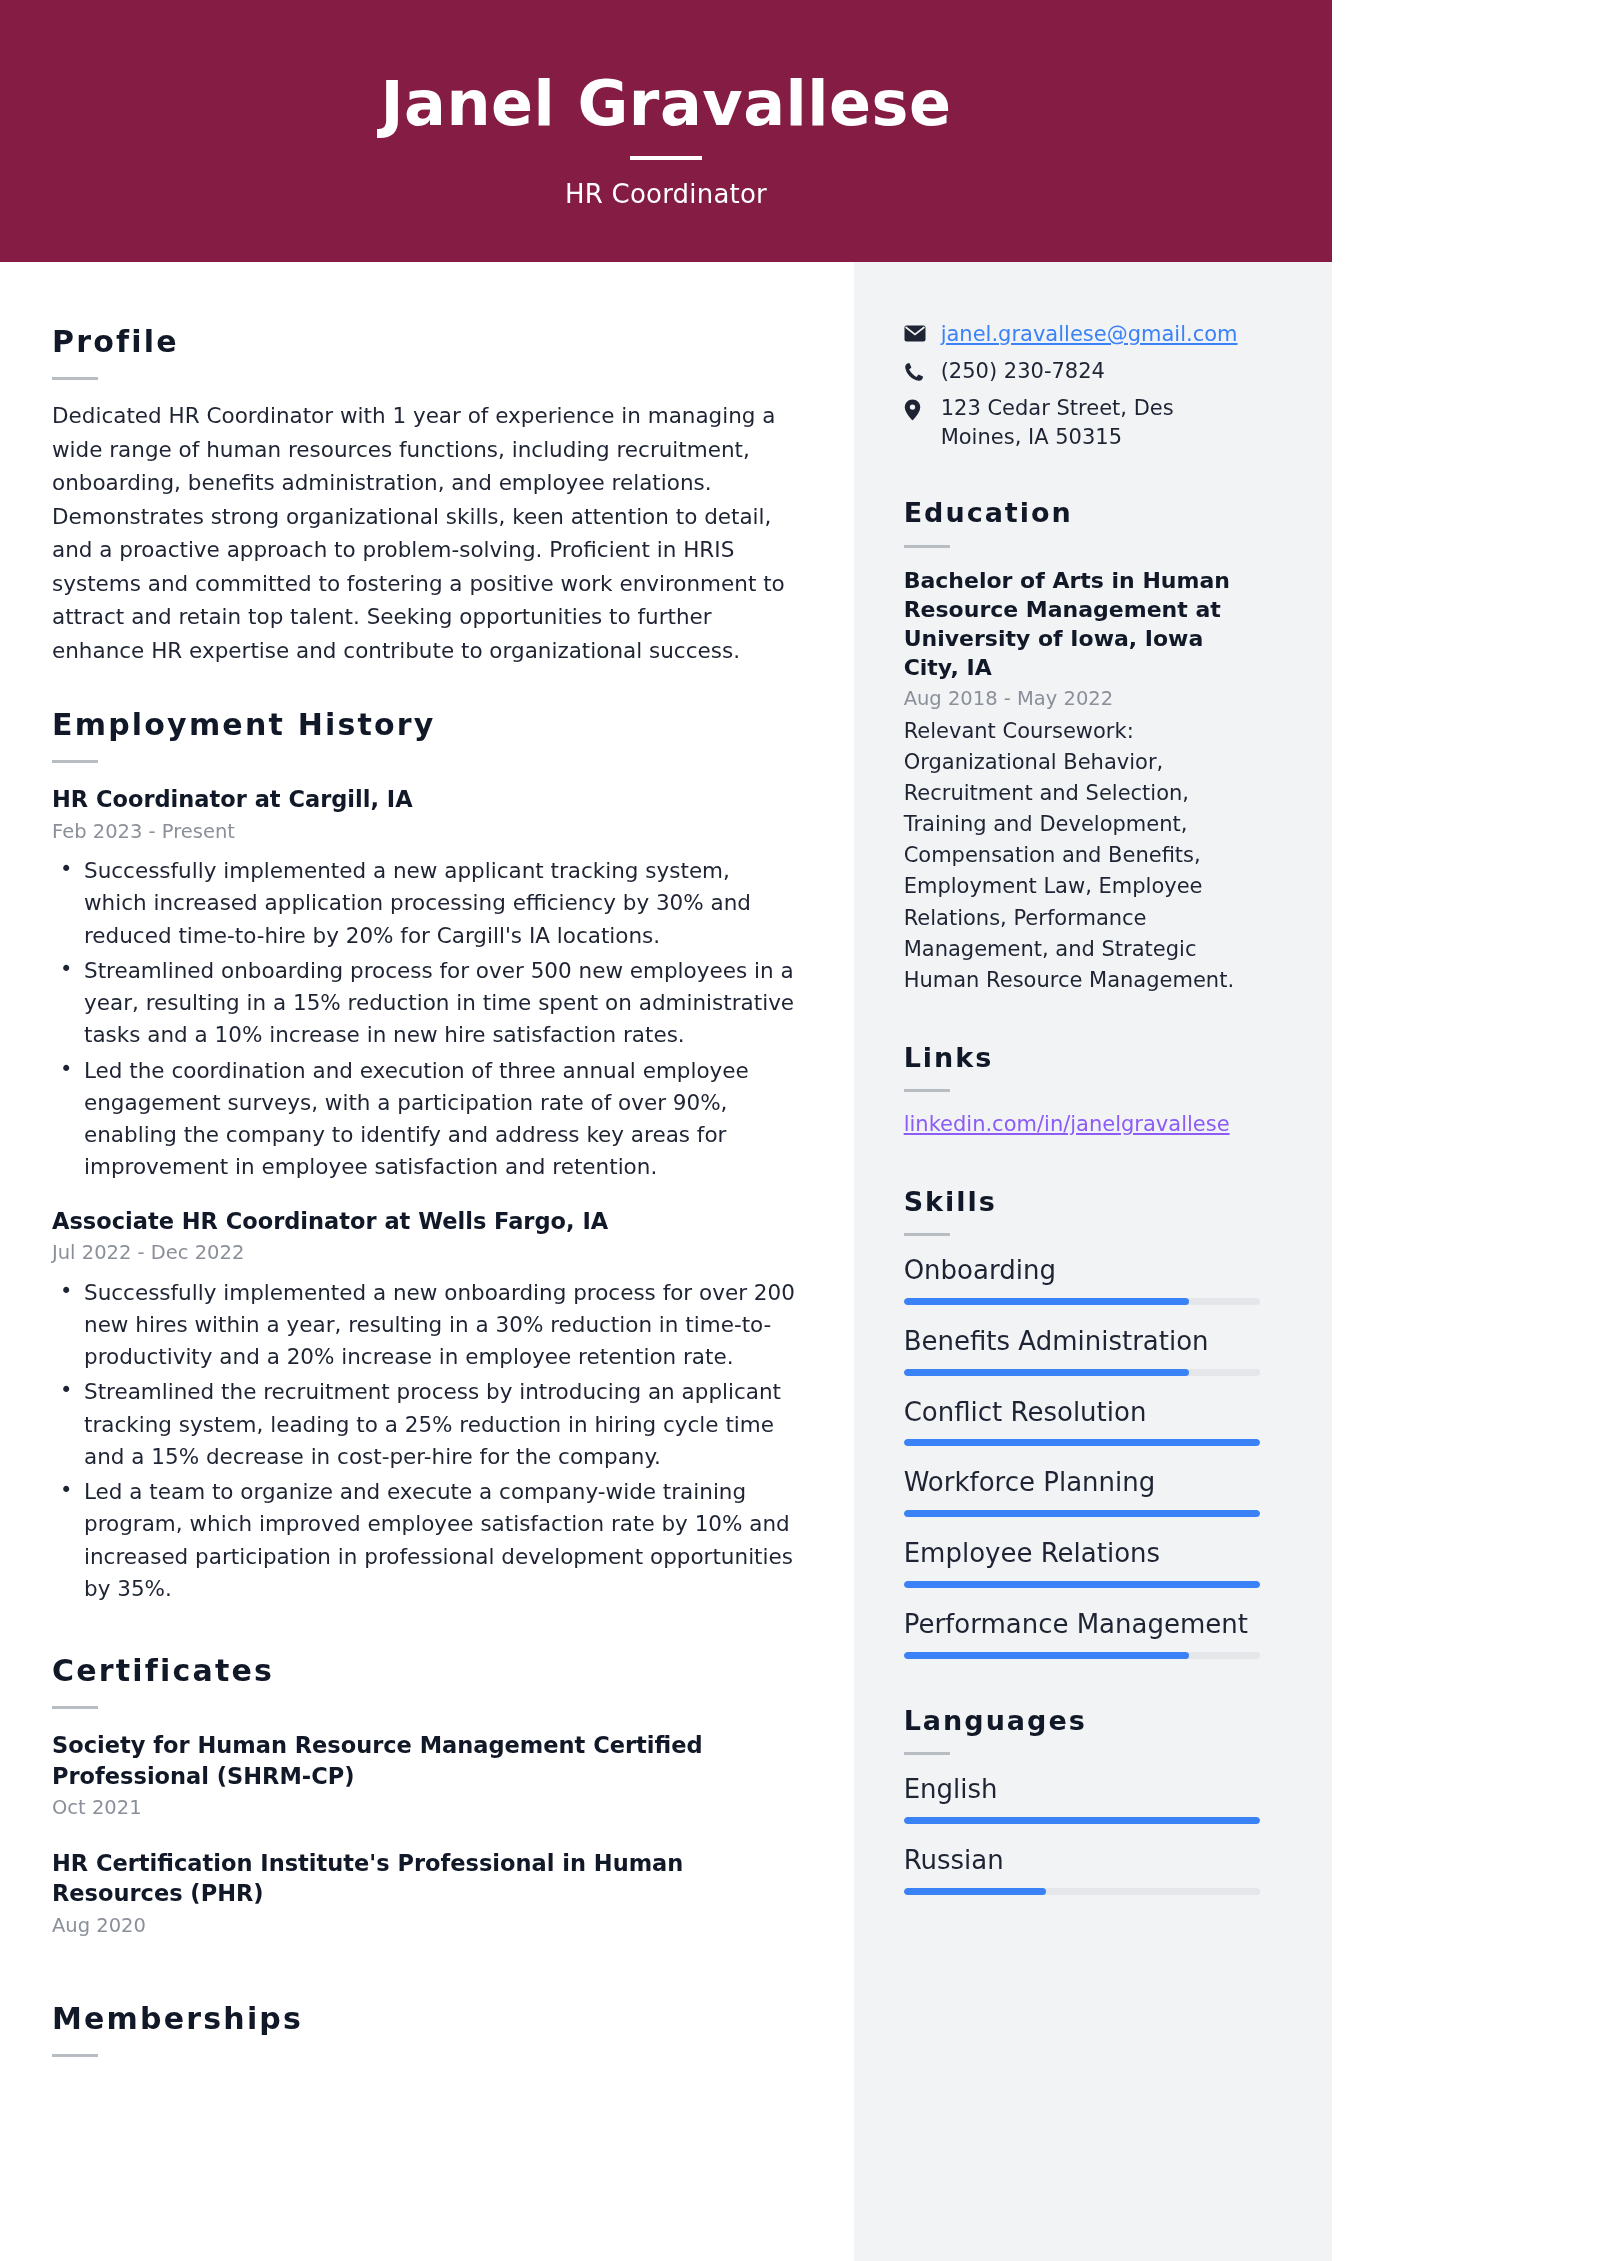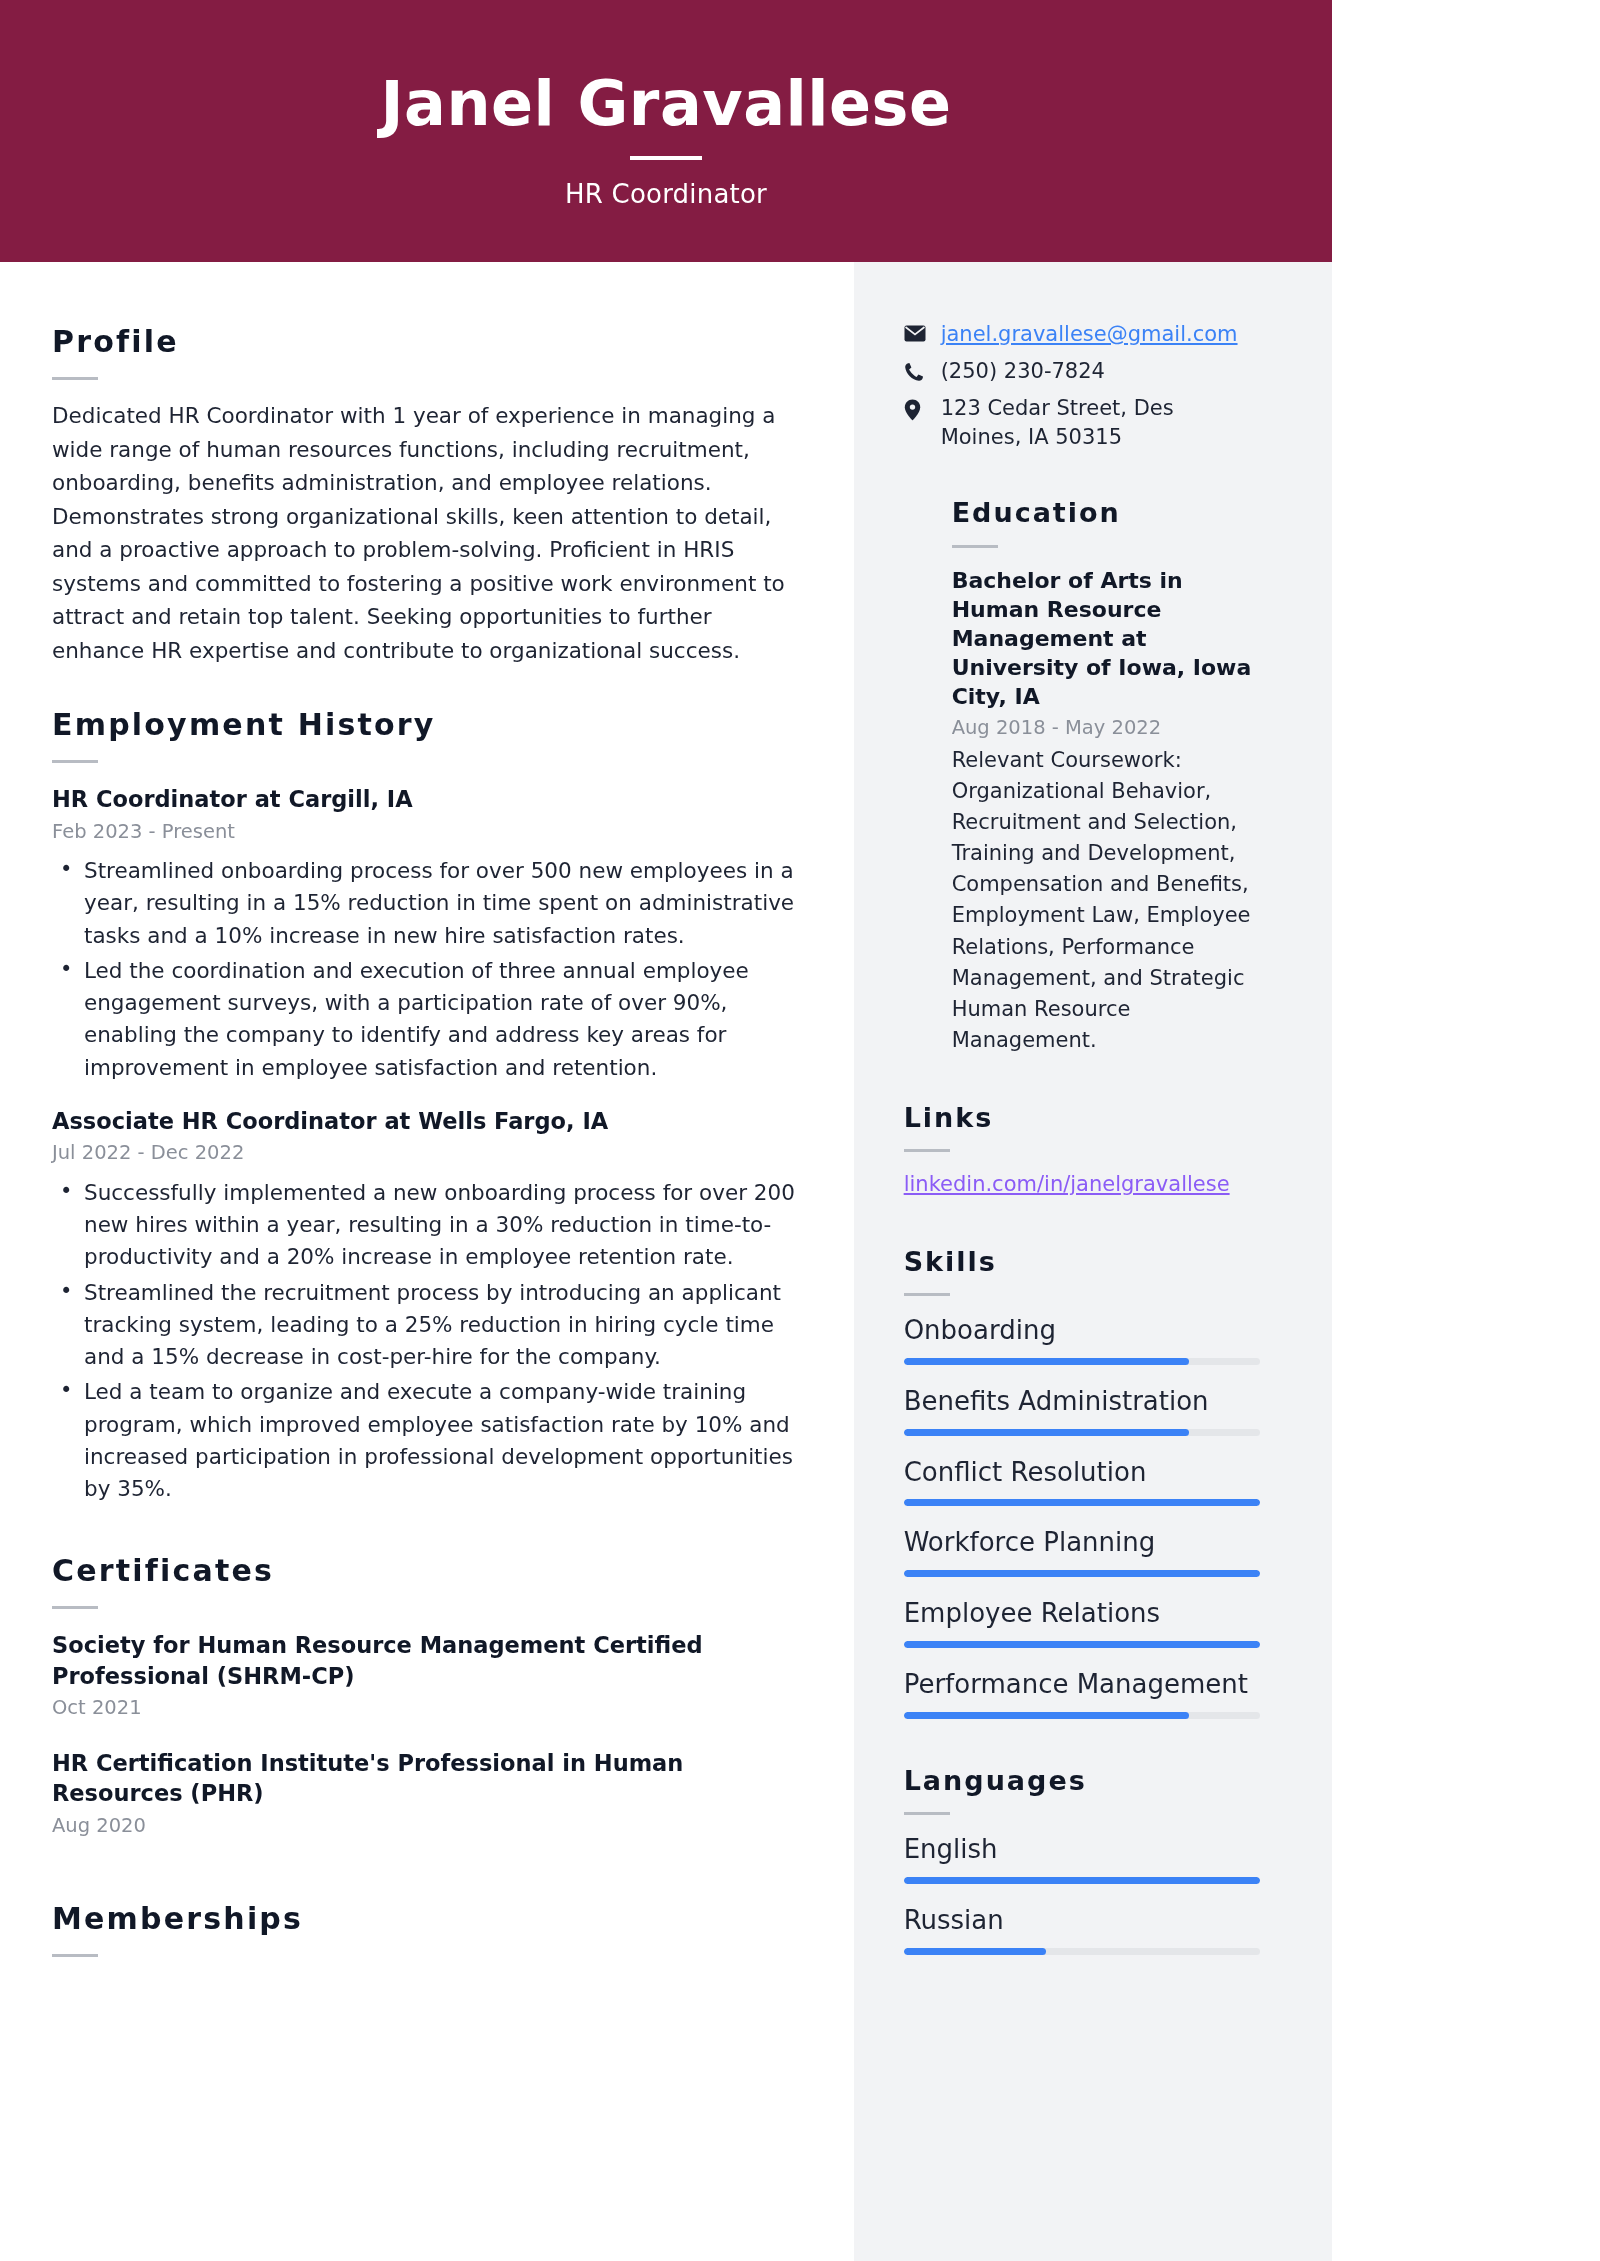--- a/index.html
+++ b/index.html
@@ -219,20 +219,21 @@
       </div>
 
       <div class="section employment">
         <div class="sec-heading">Employment History</div>
         <div class="sec-rule"></div>
 
         <div class="entry">
           <div class="entry-title">HR Coordinator at Cargill, IA</div>
           <div class="entry-date">Feb 2023 - Present</div>
           <ul class="bullets">
+            <li>Successfully implemented a new applicant tracking system, which increased application processing efficiency by 30% and reduced time-to-hire by 20% for Cargill's IA locations.</li>
             <li>Streamlined onboarding process for over 500 new employees in a year, resulting in a 15% reduction in time spent on administrative tasks and a 10% increase in new hire satisfaction rates.</li>
             <li>Led the coordination and execution of three annual employee engagement surveys, with a participation rate of over 90%, enabling the company to identify and address key areas for improvement in employee satisfaction and retention.</li>
           </ul>
         </div>
 
         <div class="entry">
           <div class="entry-title">Associate HR Coordinator at Wells Fargo, IA</div>
           <div class="entry-date">Jul 2022 - Dec 2022</div>
           <ul class="bullets">
             <li>Successfully implemented a new onboarding process for over 200 new hires within a year, resulting in a 30% reduction in time-to-productivity and a 20% increase in employee retention rate.</li>
@@ -292,21 +293,21 @@
             <svg width="17" height="22" viewBox="0 0 17 22">
               <path d="M8.5 0.6 C4.2 0.6 0.8 4 0.8 8.2 C0.8 13.8 8.5 21.4 8.5 21.4 C8.5 21.4 16.2 13.8 16.2 8.2 C16.2 4 12.8 0.6 8.5 0.6 Z" fill="#1e2433"></path>
               <circle cx="8.5" cy="8.1" r="2.7" fill="#f2f3f5"></circle>
             </svg>
           </span>
           <span class="contact-text">123 Cedar Street, Des Moines, IA 50315</span>
         </div>
 
       </div>
 
-      <div class="section" style="margin-bottom:46px;margin-left:48px;">
+      <div class="section" style="margin-bottom:46px;">
         <div class="sec-heading">Education</div>
         <div class="sec-rule"></div>
         <div class="entry-title" style="font-size:22px;line-height:1.32;">Bachelor of Arts in Human Resource Management at University of Iowa, Iowa City, IA</div>
         <div class="entry-date">Aug 2018 - May 2022</div>
         <div class="para" style="font-size:21px;line-height:1.48;margin-top:4px;">Relevant Coursework: Organizational Behavior, Recruitment and Selection, Training and Development, Compensation and Benefits, Employment Law, Employee Relations, Performance Management, and Strategic Human Resource Management.</div>
       </div>
 
       <div class="section" style="margin-bottom:46px;">
         <div class="sec-heading">Links</div>
         <div class="sec-rule"></div>

